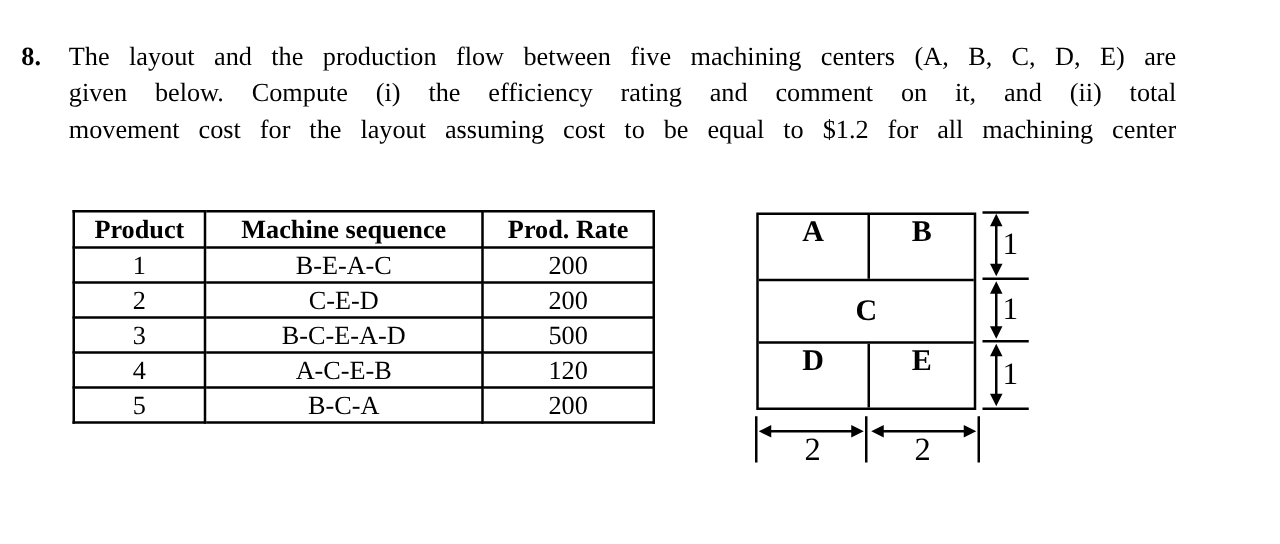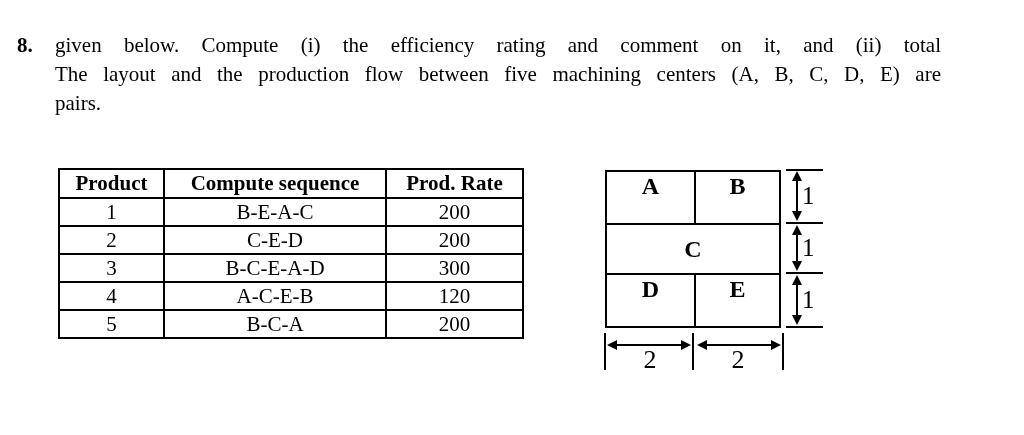--- a/index.html
+++ b/index.html
@@ -116,53 +116,53 @@
   .dlh-0 { left: 637px; }
   .dlh-1 { left: 725px; }
 </style>
 </head>
 <body>
 
 <div class="page">
 
   <div class="problem-number">8.</div>
   <div class="problem-lines">
+    <div class="problem-line just">The layout and the production flow between five machining centers (A, B, C, D, E) are</div>
     <div class="problem-line just">given below. Compute (i) the efficiency rating and comment on it, and (ii) total</div>
-    <div class="problem-line just">The layout and the production flow between five machining centers (A, B, C, D, E) are</div>
-    <div class="problem-line">pairs.</div>
+    <div class="problem-line just">movement cost for the layout assuming cost to be equal to $1.2 for all machining center</div>
   </div>
 
   <table class="ptable">
     <colgroup>
       <col class="col-product">
         <col class="col-sequence">
         <col class="col-rate">
     </colgroup>
     <thead>
       <tr>
         <th>Product</th>
-        <th>Compute sequence</th>
+        <th>Machine sequence</th>
         <th>Prod. Rate</th>
       </tr>
     </thead>
     <tbody>
       <tr>
         <td>1</td>
         <td>B-E-A-C</td>
         <td>200</td>
       </tr>
       <tr>
         <td>2</td>
         <td>C-E-D</td>
         <td>200</td>
       </tr>
       <tr>
         <td>3</td>
         <td>B-C-E-A-D</td>
-        <td>300</td>
+        <td>500</td>
       </tr>
       <tr>
         <td>4</td>
         <td>A-C-E-B</td>
         <td>120</td>
       </tr>
       <tr>
         <td>5</td>
         <td>B-C-A</td>
         <td>200</td>

